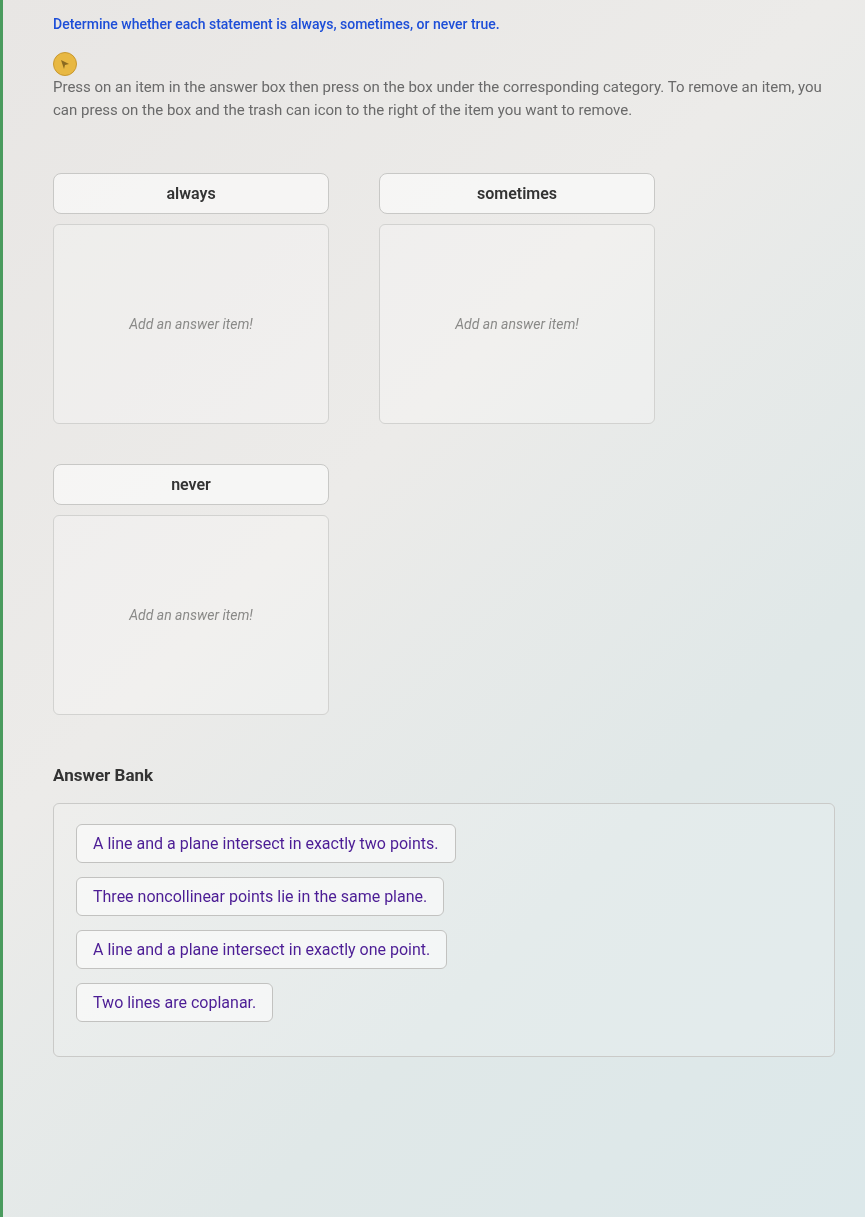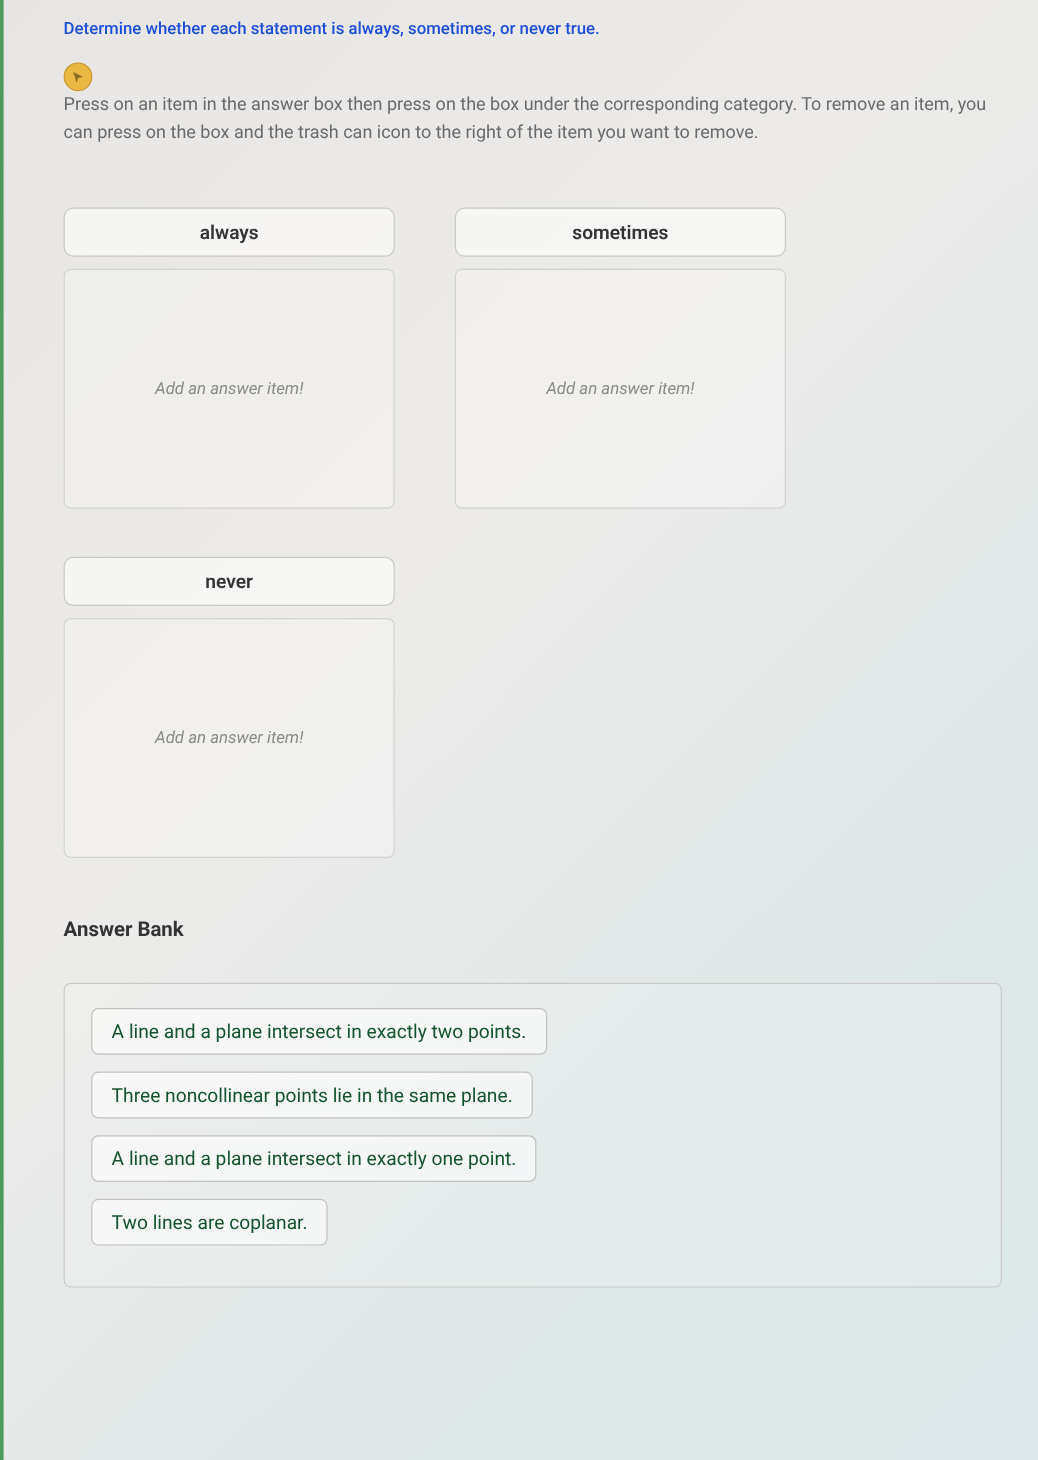--- a/index.html
+++ b/index.html
@@ -88,37 +88,37 @@
     .drop-placeholder {
       color: #8a8a88;
       font-style: italic;
       font-size: 14px;
       text-align: left;
     }
     .answer-bank-title {
       font-size: 17px;
       font-weight: 700;
       color: #333;
-      margin-bottom: 34px;
+      margin-bottom: 18px;
     }
     .answer-bank-container {
       border: 1px solid #cacac8;
       border-radius: 6px;
       padding: 20px 22px;
       background: rgba(255,255,255,0.15);
     }
     .answer-item {
       display: inline-block;
       background: rgba(255,255,255,0.55);
       border: 1px solid #c2c2c0;
       border-radius: 6px;
       padding: 9px 16px;
       margin-bottom: 14px;
       font-size: 16px;
-      color: #14532d;
+      color: #4c1d95;
       cursor: pointer;
     }
     .answer-row {
       display: block;
     }
   </style>
 </head>
 <body>
 
 <div class="content">

